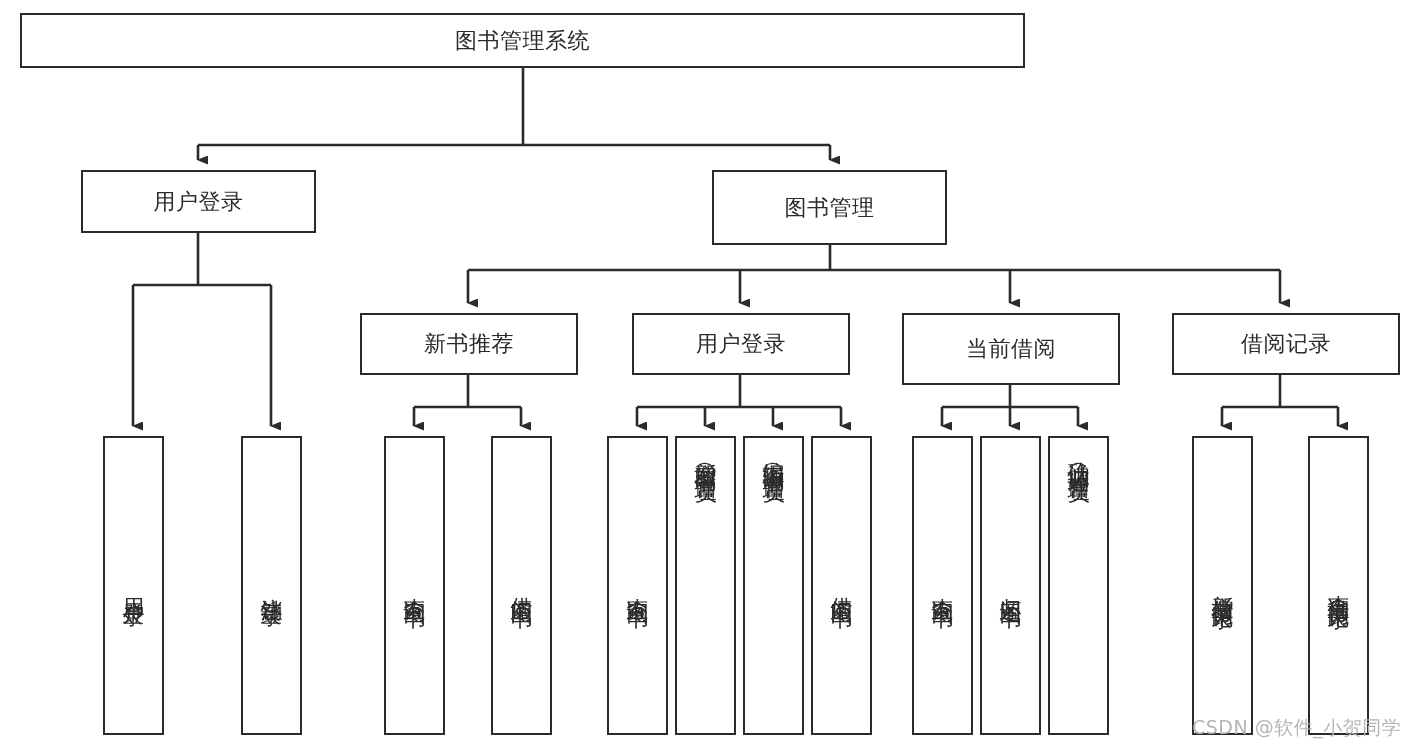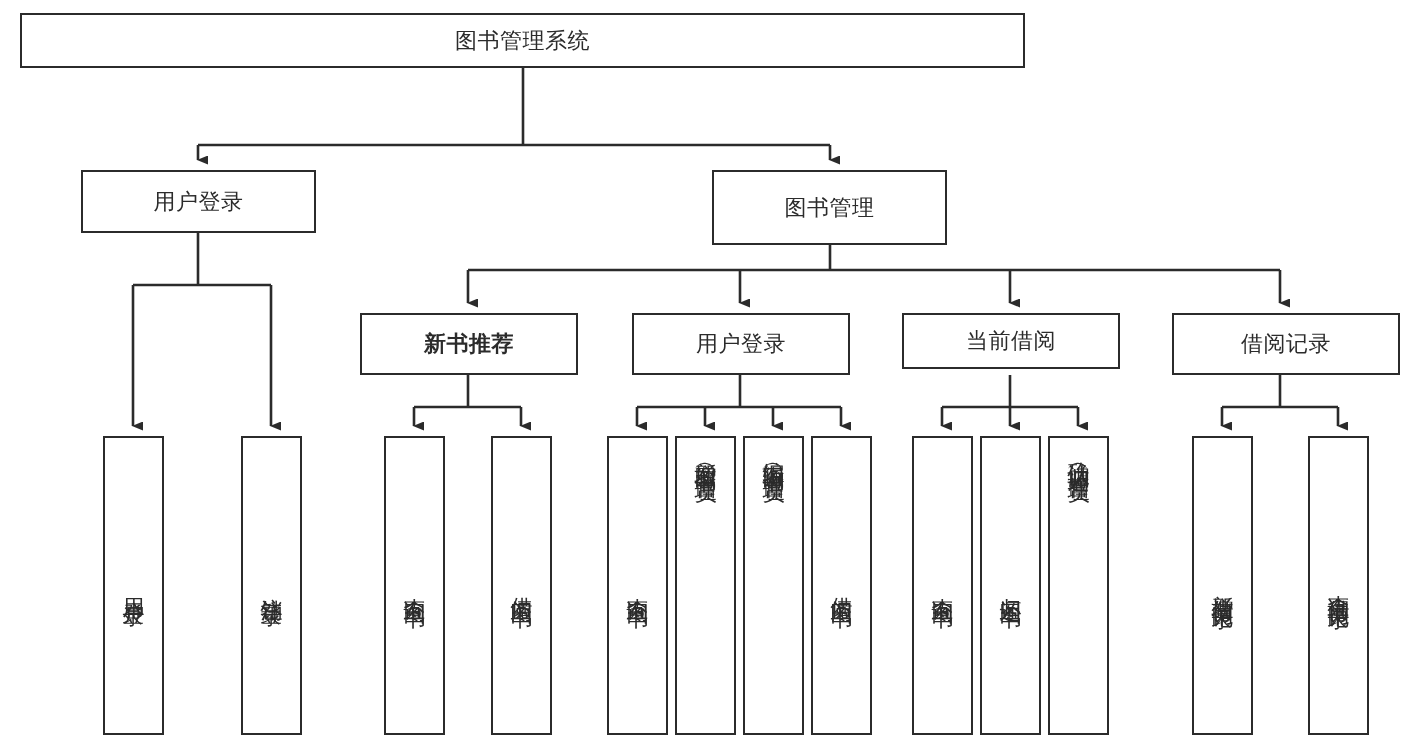--- a/index.html
+++ b/index.html
@@ -128,27 +128,27 @@
     <span class="label">图书管理系统</span>
   </div>
 
   <div class="node" style="left:81px; top:170px; width:235px; height:63px;">
     <span class="label">用户登录</span>
   </div>
   <div class="node" style="left:712px; top:170px; width:235px; height:75px;">
     <span class="label">图书管理</span>
   </div>
 
-  <div class="node" style="left:360px; top:313px; width:218px; height:62px;font-weight:bold;">
+  <div class="node" style="left:360px; top:313px; width:218px; height:62px;">
     <span class="label">新书推荐</span>
   </div>
   <div class="node" style="left:632px; top:313px; width:218px; height:62px;">
     <span class="label">用户登录</span>
   </div>
-  <div class="node" style="left:902px; top:313px; width:218px; height:56px;">
+  <div class="node" style="left:902px; top:313px; width:218px; height:72px;">
     <span class="label">当前借阅</span>
   </div>
   <div class="node" style="left:1172px; top:313px; width:228px; height:62px;">
     <span class="label">借阅记录</span>
   </div>
 
   <div class="node vertical" style="left:103px; top:436px; width:61px; height:299px;">
     <span class="label">用户登录</span>
   </div>
   <div class="node vertical" style="left:241px; top:436px; width:61px; height:299px;">
@@ -185,14 +185,15 @@
     <span class="label">确认归还（管理员）</span>
   </div>
 
   <div class="node vertical" style="left:1192px; top:436px; width:61px; height:299px;">
     <span class="label">新增借阅记录</span>
   </div>
   <div class="node vertical" style="left:1308px; top:436px; width:61px; height:299px;">
     <span class="label">查询借阅记录</span>
   </div>
 
+  <div class="watermark" style="left:1192px; top:715px;">CSDN @软件_小贺同学</div>
 
 </div>
 
 </body></html>

